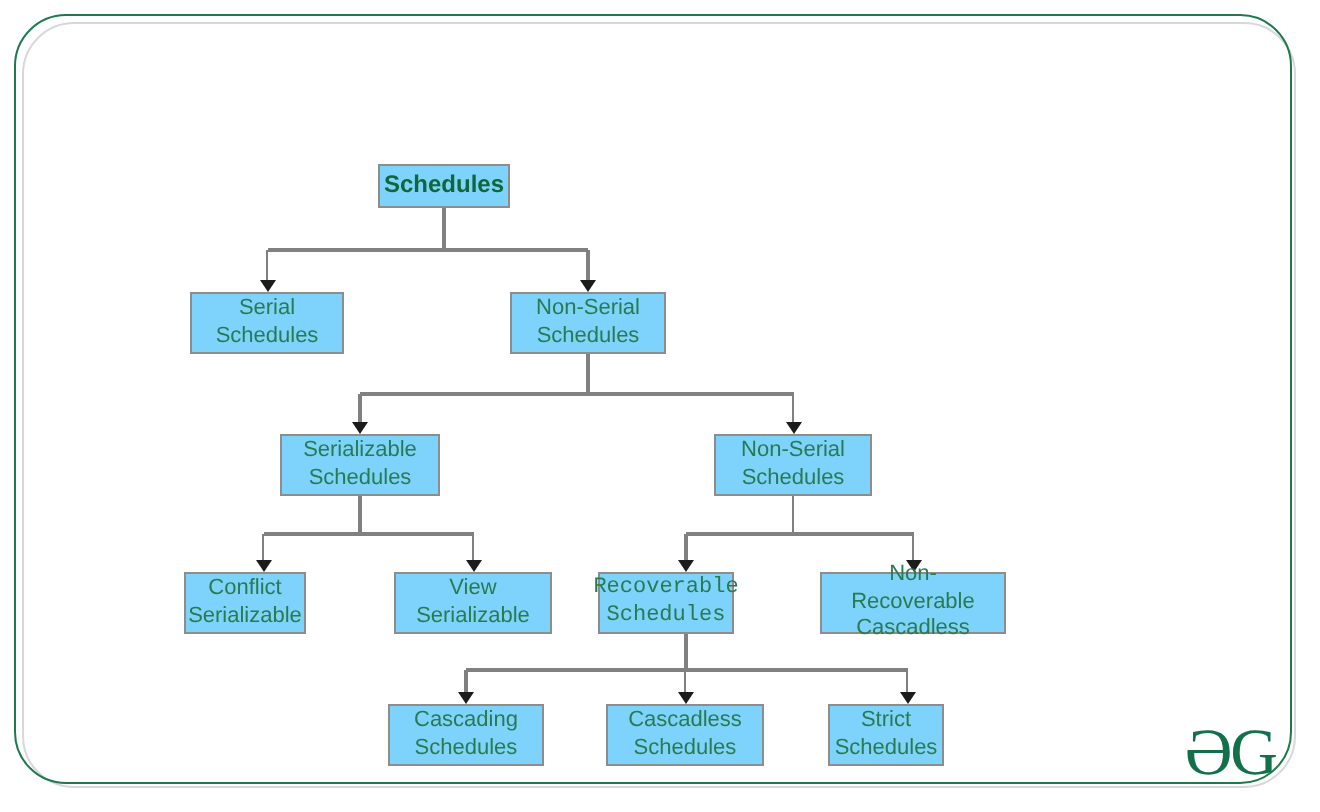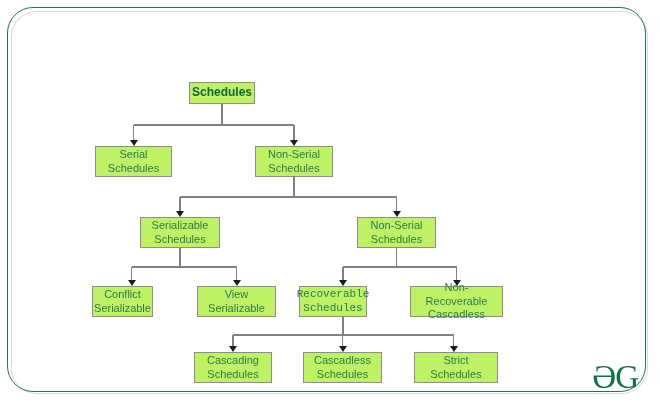--- a/index.html
+++ b/index.html
@@ -53,21 +53,21 @@
     letter-spacing: .1px;
   }
   .title span {
     border-bottom: 2px solid #11663b;
     padding-bottom: 1px;
   }
   
   .node {
     position: absolute;
     box-sizing: border-box;
-    background: #bef264;
+    background: #7dd3fc;
     border: 1px solid #8d8d8d;
     color: #2a7a50;
     font-size: 11px;
     line-height: 13.5px;
     display: flex;
     align-items: center;
     justify-content: center;
     text-align: center;
     padding: 0 3px;
     z-index: 3;
@@ -190,21 +190,21 @@
 Cascadless</span>
       </div>
       <div class="node" style="left: 194px; top: 352px; width: 78px; height: 31px;">
         <span class="node-label">Cascading
 Schedules</span>
       </div>
       <div class="node" style="left: 303px; top: 352px; width: 79px; height: 31px;">
         <span class="node-label">Cascadless
 Schedules</span>
       </div>
-      <div class="node" style="left: 414px; top: 352px; width: 84px; height: 31px;">
+      <div class="node" style="left: 414px; top: 352px; width: 58px; height: 31px;">
         <span class="node-label">Strict
 Schedules</span>
       </div>
     </div>
 
   <div class="logo">ƏG</div>
 
 </div>
 
 </body></html>

